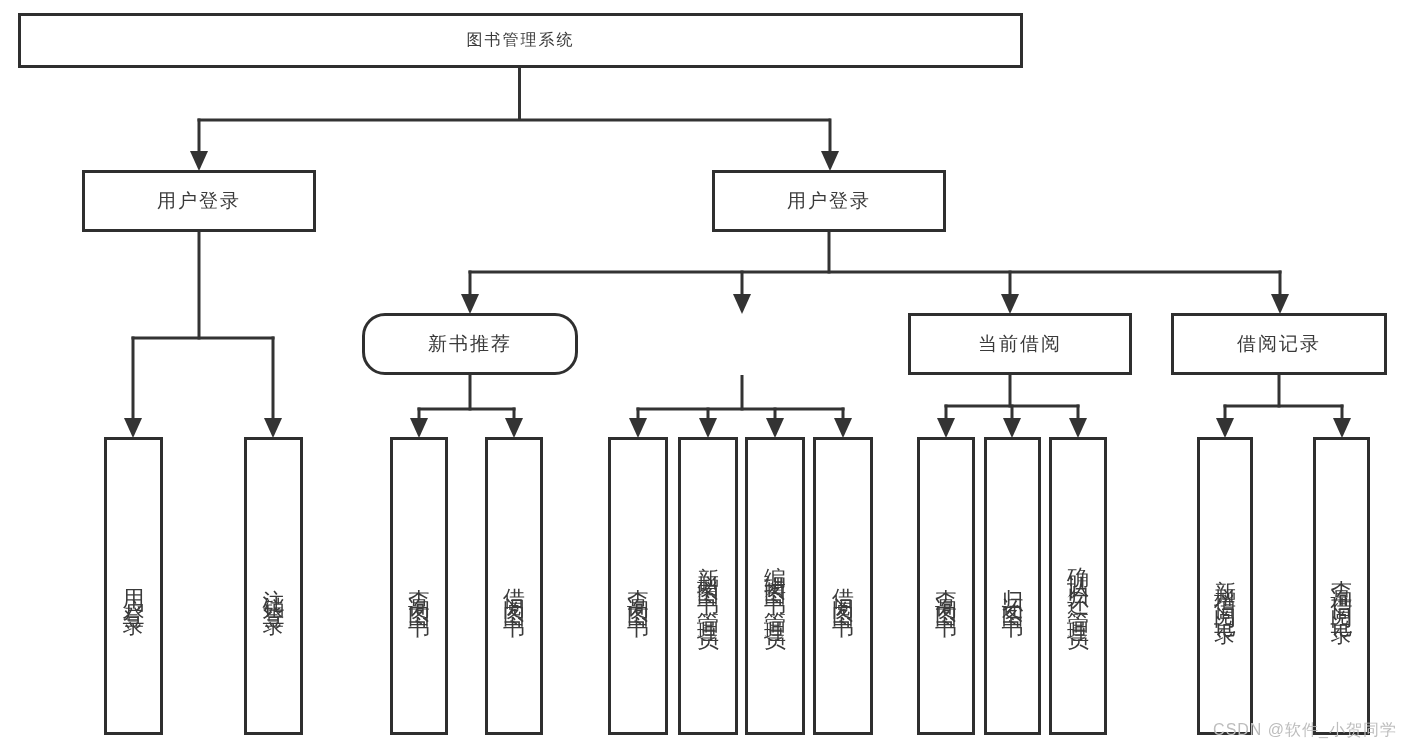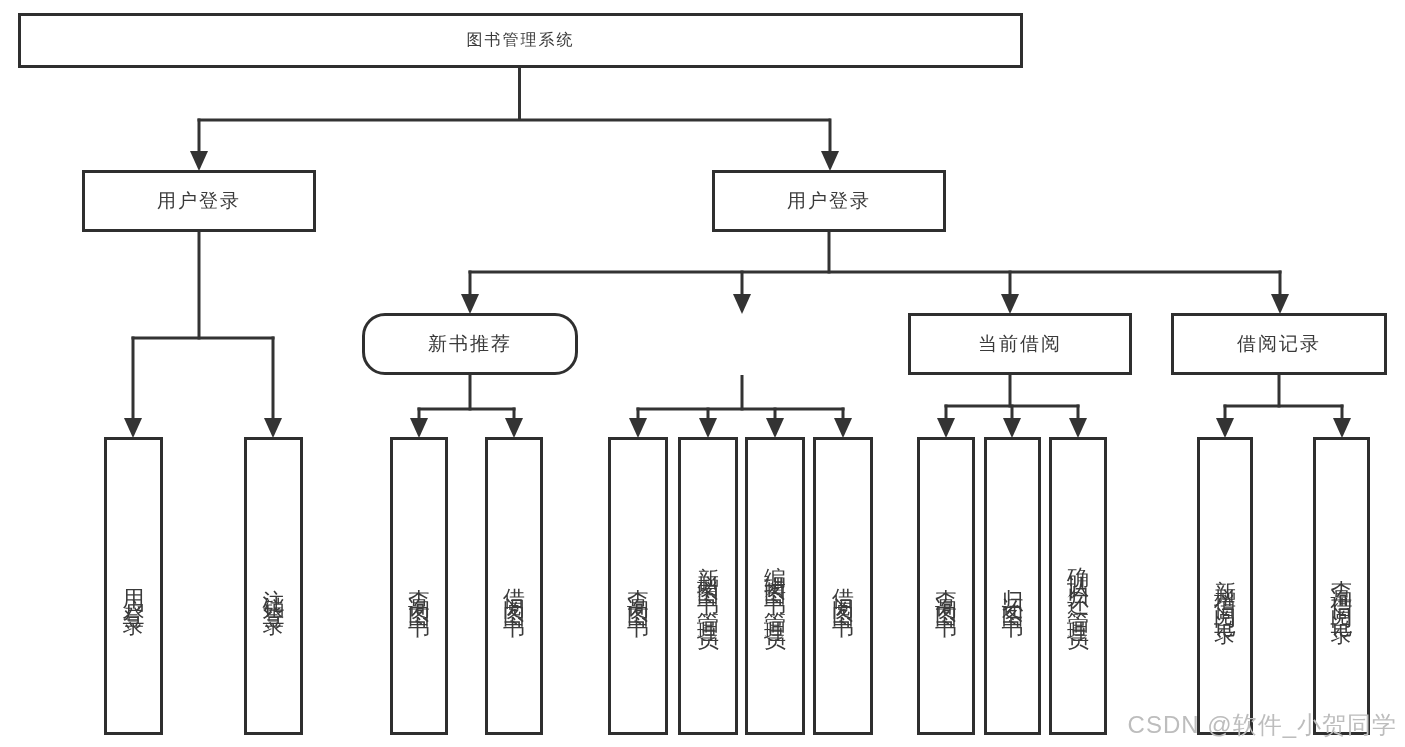--- a/index.html
+++ b/index.html
@@ -39,21 +39,21 @@
     text-orientation: mixed;
     font-size: 22px;
     line-height: 1;
     letter-spacing: 9px;
     padding-top: 6px;
   }
   .watermark {
     position: absolute;
     right: 8px;
     bottom: 6px;
-    font-size: 24px;
+    font-size: 16px;
     color: #bdbdbd;
     letter-spacing: 1px;
     z-index: 2;
     white-space: nowrap;
   }
 </style>
 </head>
 <body>
 
 <div class="stage">

